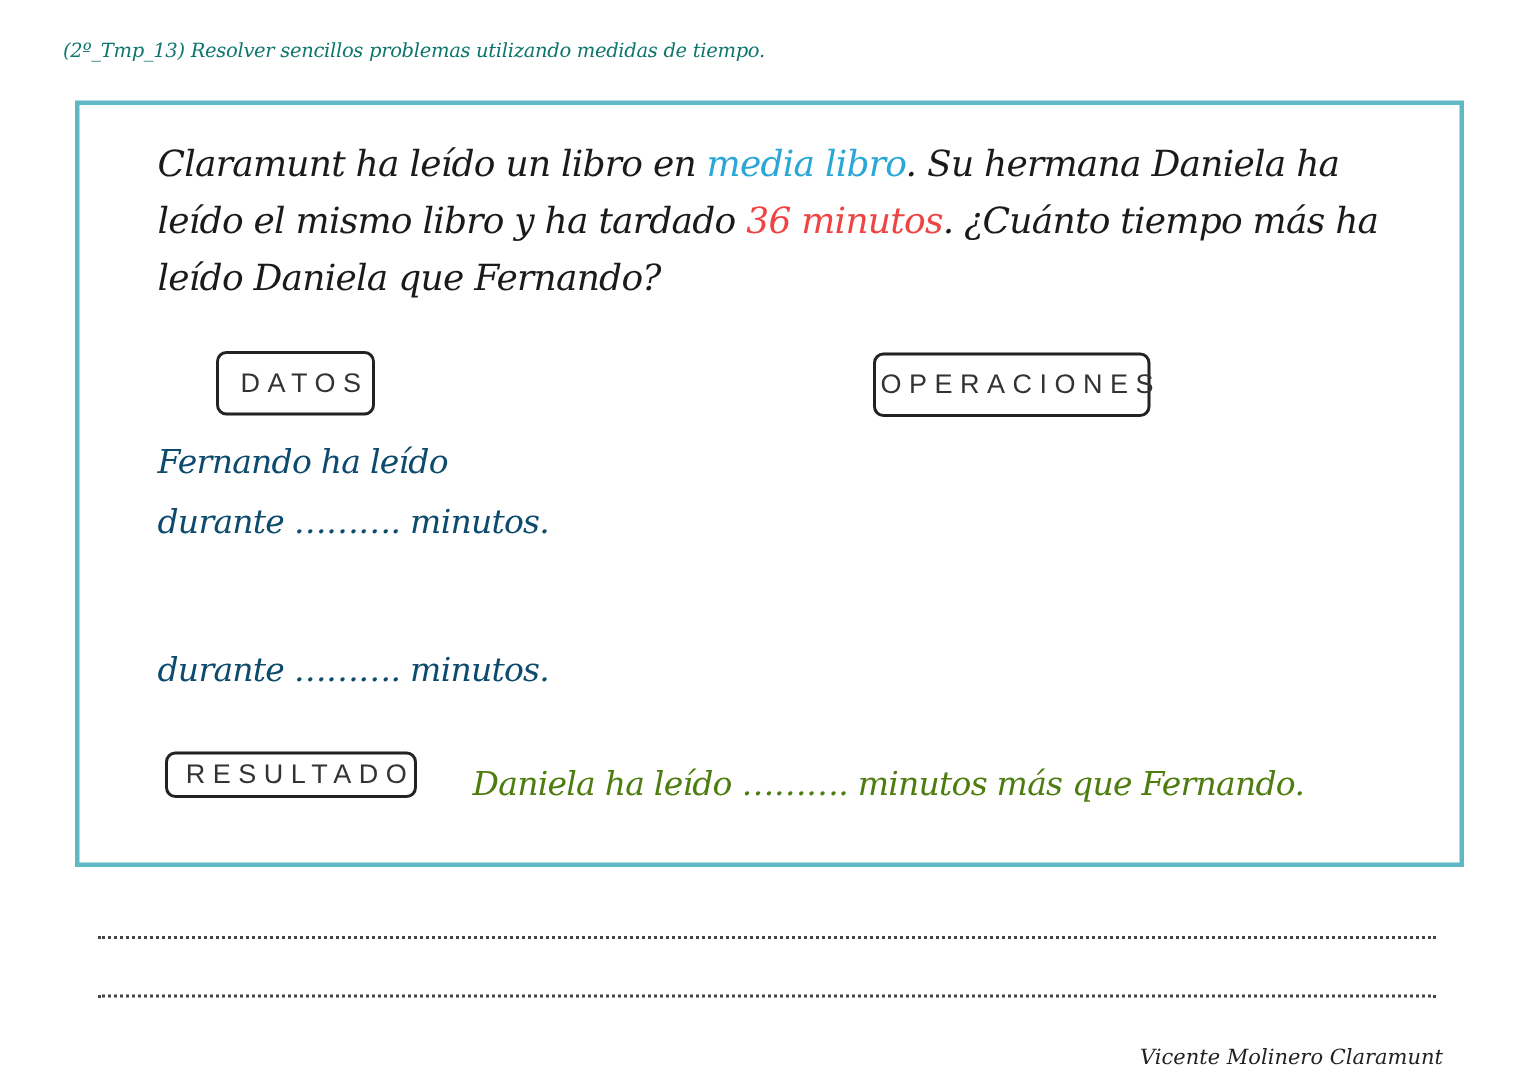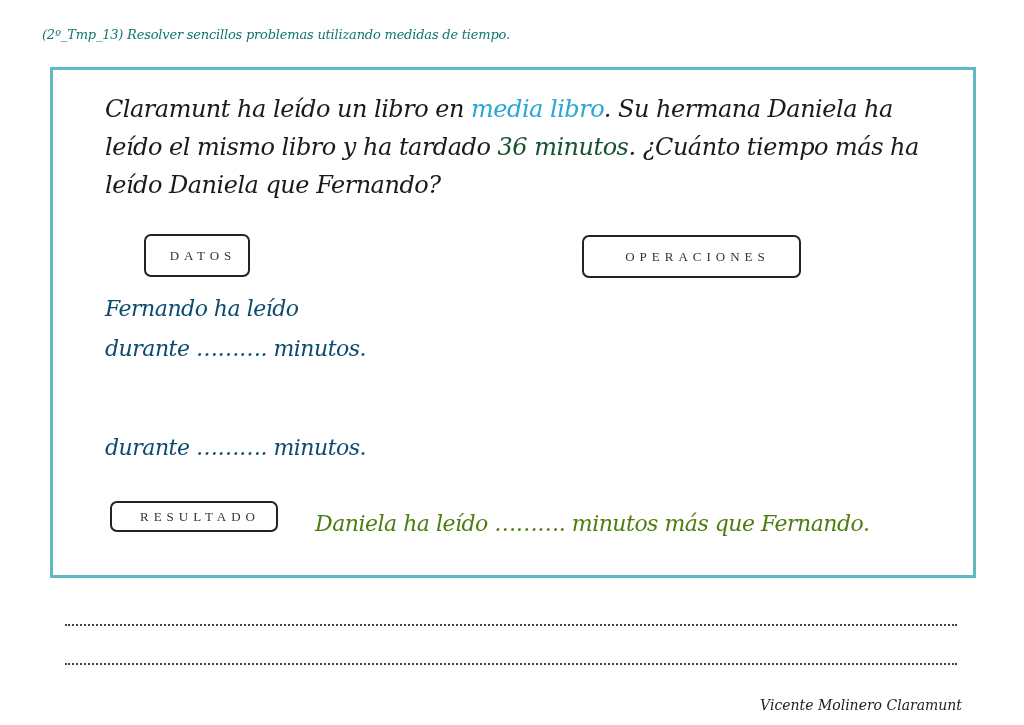--- a/index.html
+++ b/index.html
@@ -40,38 +40,38 @@
       top: 20px;
       width: 830px;
       font-family: "DejaVu Serif", serif;
       font-style: italic;
       font-size: 24px;
       line-height: 38px;
       color: #1a1a1a;
       letter-spacing: -0.5px;
     }
     .hl-blue { color: #2aa7d6; }
-    .hl-red { color: #14532d; margin-top: 47px; }
+    .hl-red { color: #ef4444; margin-top: 47px; }
     .label-box {
       position: absolute;
       border: 2px solid #222;
       border-radius: 7px;
-      font-family: Liberation Serif, serif;
-      font-size: 13px;
+      font-family: Liberation Sans, sans-serif;
+      font-size: 18px;
       letter-spacing: 5px;
       color: #333;
       display: flex;
       align-items: center;
       justify-content: center;
       background: #fff;
       box-sizing: border-box;
       padding-left: 12px;
     }
     .datos-box { left: 91px; top: 164px; width: 106px; height: 43px; }
-    .ops-box { left: 529px; top: 165px; width: 219px; height: 43px; }
+    .ops-box { left: 529px; top: 165px; width: 185px; height: 43px; }
     .resultado-box { left: 57px; top: 431px; width: 168px; height: 31px; }
     .data-line {
       position: absolute;
       left: 52px;
       font-family: "DejaVu Serif", serif;
       font-style: italic;
       font-size: 22px;
       line-height: 40px;
       color: #0c4a6e;
       letter-spacing: -0.5px;

